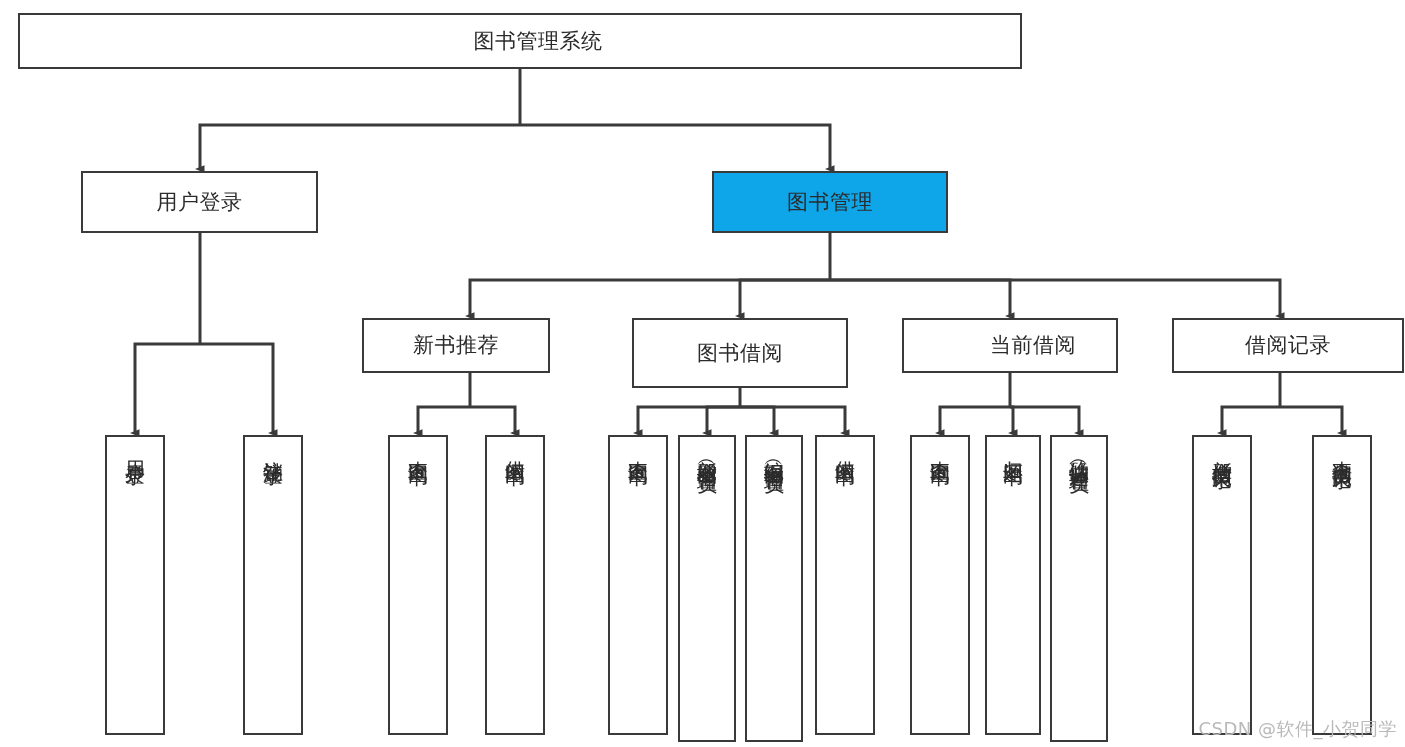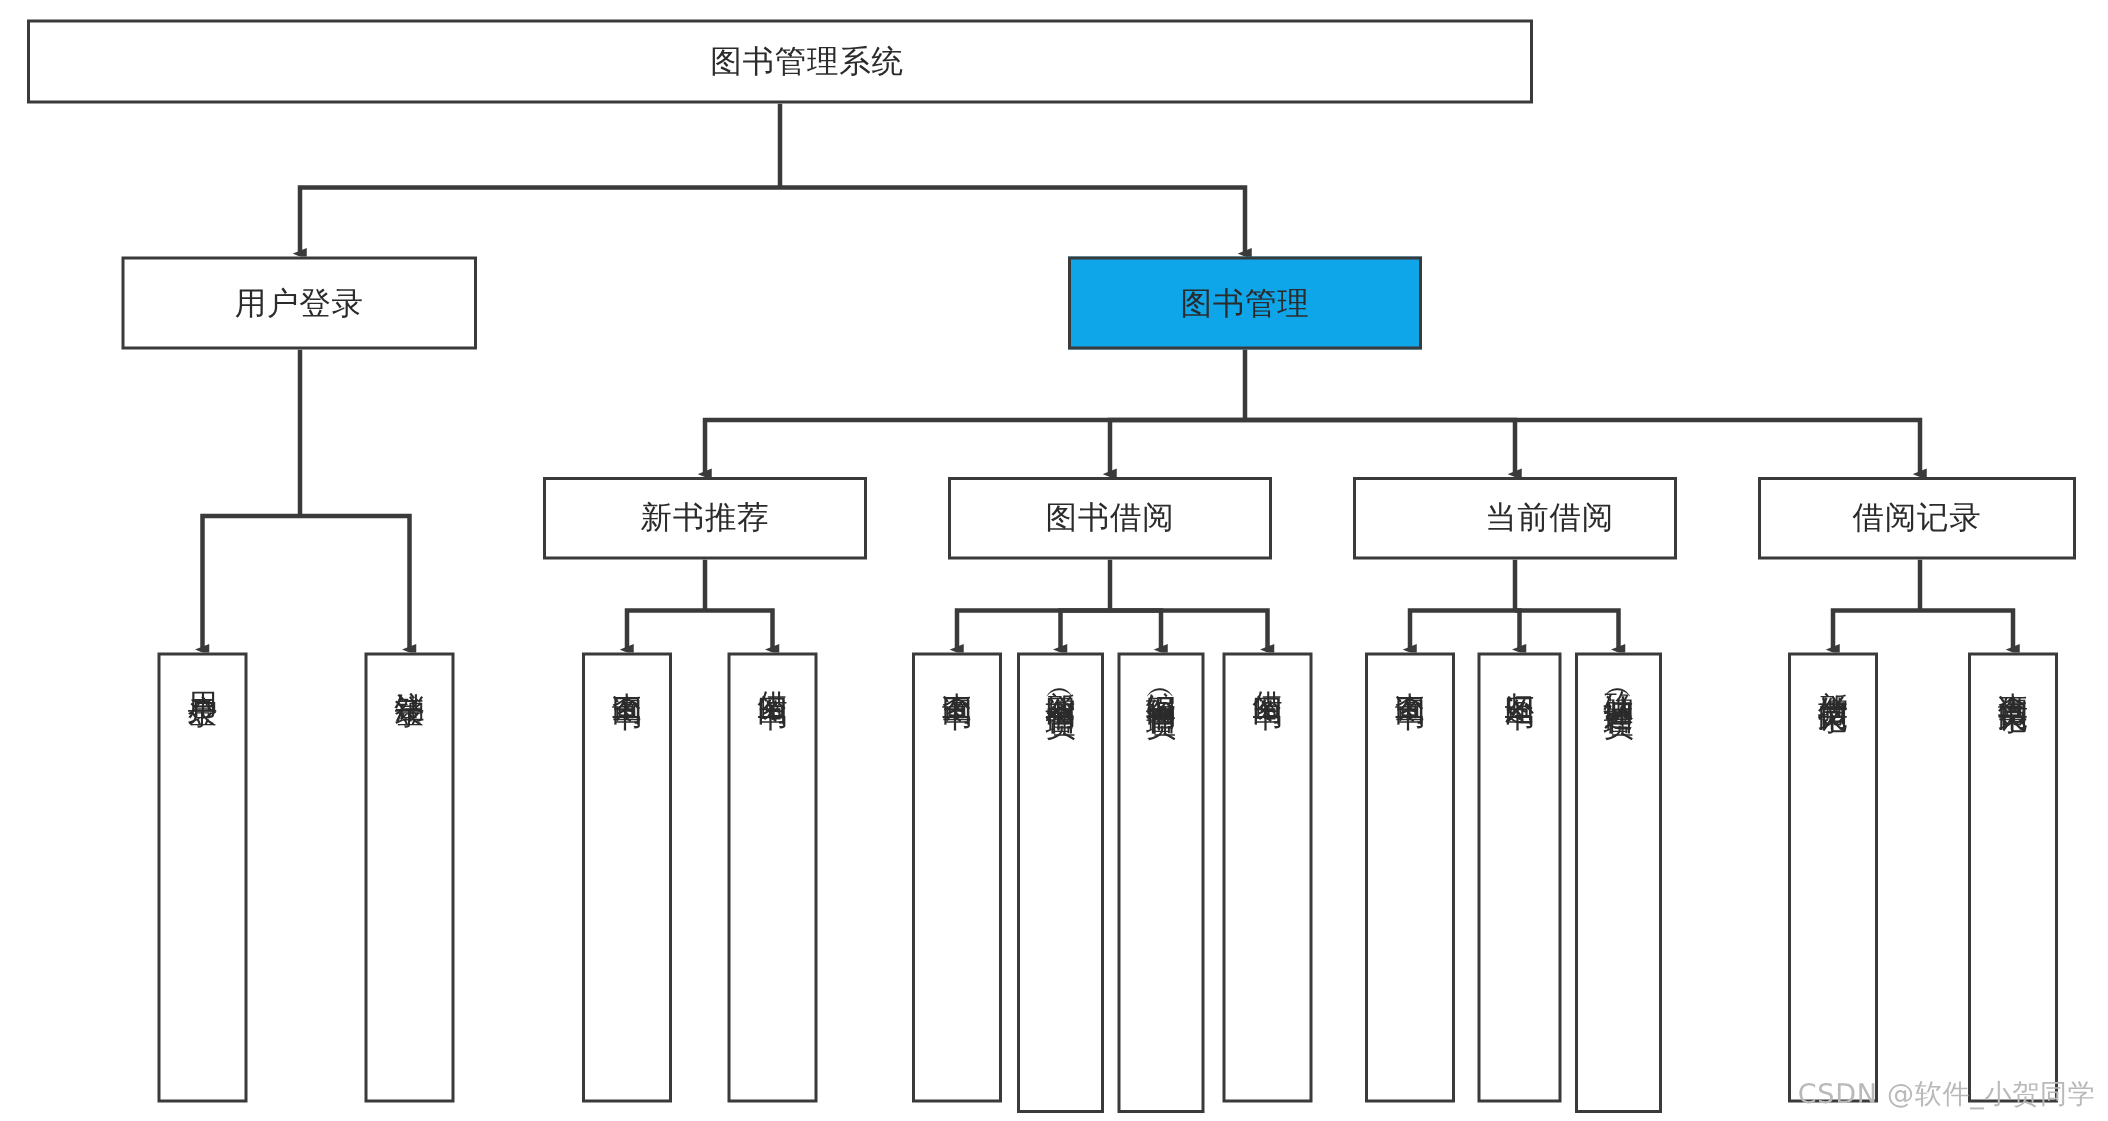--- a/index.html
+++ b/index.html
@@ -111,30 +111,30 @@
   <div id="node-layer">
       <div class="node-box" style="left: 18px; top: 13px; width: 1004px; height: 56px; border-color: rgb(58, 58, 58); background: rgb(255, 255, 255); padding-left: 36px;">
         <span class="node-label" style="color: rgb(43, 43, 43);">图书管理系统</span>
       </div>
       <div class="node-box" style="left: 81px; top: 171px; width: 237px; height: 62px; border-color: rgb(58, 58, 58); background: rgb(255, 255, 255);">
         <span class="node-label" style="color: rgb(43, 43, 43);">用户登录</span>
       </div>
       <div class="node-box" style="left: 712px; top: 171px; width: 236px; height: 62px; border-color: rgb(58, 58, 58); background: #0ea5e9;">
         <span class="node-label" style="color: rgb(43, 43, 43);">图书管理</span>
       </div>
-      <div class="node-box" style="left: 362px; top: 318px; width: 216px; height: 55px; border-color: rgb(58, 58, 58); background: rgb(255, 255, 255); text-align: center;">
+      <div class="node-box" style="left: 362px; top: 318px; width: 188px; height: 55px; border-color: rgb(58, 58, 58); background: rgb(255, 255, 255); text-align: center;">
         <span class="node-label" style="color: rgb(43, 43, 43);">新书推荐</span>
       </div>
-      <div class="node-box" style="left: 632px; top: 318px; width: 216px; height: 55px; border-color: rgb(58, 58, 58); background: rgb(255, 255, 255);">
+      <div class="node-box" style="left: 632px; top: 318px; width: 216px; height: 70px; border-color: rgb(58, 58, 58); background: rgb(255, 255, 255);">
         <span class="node-label" style="color: rgb(43, 43, 43);">图书借阅</span>
       </div>
       <div class="node-box" style="left: 902px; top: 318px; width: 216px; height: 55px; border-color: rgb(58, 58, 58); background: rgb(255, 255, 255);">
         <span class="node-label" style="color: rgb(43, 43, 43); margin-left: 46px;">当前借阅</span>
       </div>
-      <div class="node-box" style="left: 1172px; top: 318px; width: 212px; height: 55px; border-color: rgb(58, 58, 58); background: rgb(255, 255, 255);">
+      <div class="node-box" style="left: 1172px; top: 318px; width: 232px; height: 55px; border-color: rgb(58, 58, 58); background: rgb(255, 255, 255);">
         <span class="node-label" style="color: rgb(43, 43, 43);">借阅记录</span>
       </div>
       <div class="node-box leaf" style="left: 105px; top: 435px; width: 60px; height: 300px; border-color: rgb(58, 58, 58); background: rgb(255, 255, 255);">
         <span class="node-label" style="color: rgb(43, 43, 43);">用户登录</span>
       </div>
       <div class="node-box leaf" style="left: 243px; top: 435px; width: 60px; height: 300px; border-color: rgb(58, 58, 58); background: rgb(255, 255, 255);">
         <span class="node-label" style="color: rgb(43, 43, 43);">注销登录</span>
       </div>
       <div class="node-box leaf" style="left: 388px; top: 435px; width: 60px; height: 300px; border-color: rgb(58, 58, 58); background: rgb(255, 255, 255);">
         <span class="node-label" style="color: rgb(43, 43, 43);">查询图书</span>

